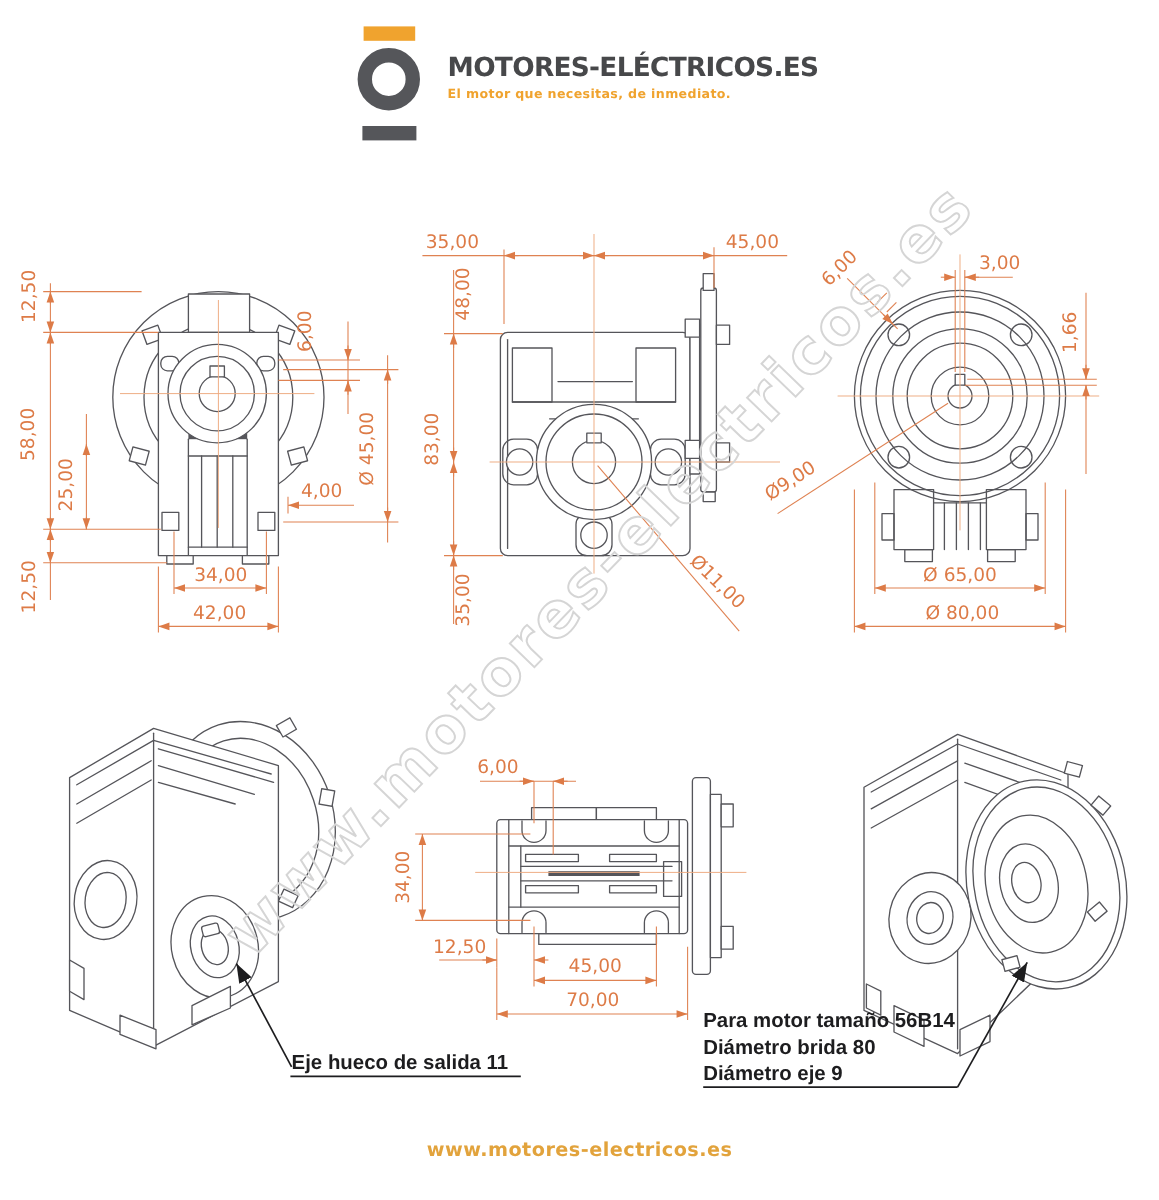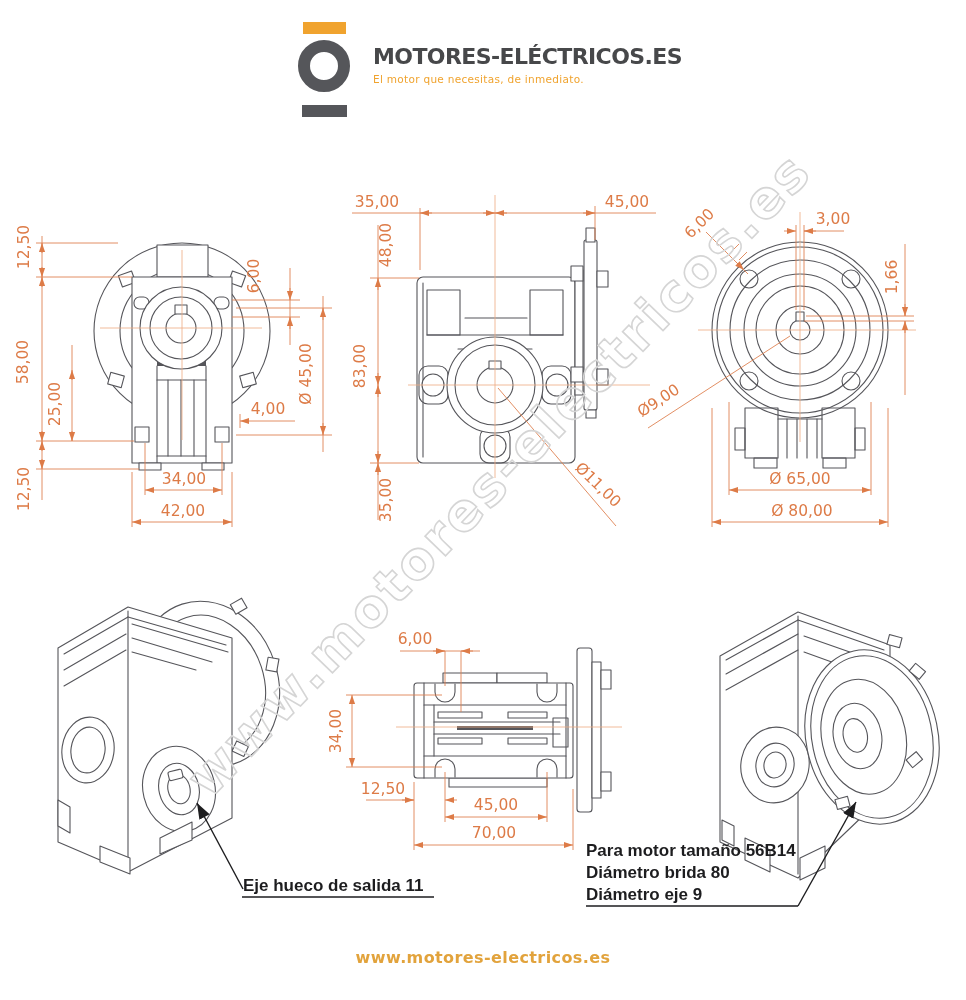--- a/index.html
+++ b/index.html
@@ -8,21 +8,21 @@
   
   .hdr{position:absolute;left:0;top:0;width:966px;height:130px;}
   .logo{position:absolute;left:296px;top:18px;width:64px;height:102px;cursor:pointer;}
   .logo-bar-top{position:absolute;left:7px;top:4px;width:43px;height:12px;background:#F0A32E;}
   .logo-ring{position:absolute;left:2px;top:22px;width:52px;height:52px;border-radius:50%;
              border:12px solid #55565A;box-sizing:border-box;}
   .logo-bar-bottom{position:absolute;left:6px;top:87px;width:45px;height:12px;background:#55565A;}
   .brand{position:absolute;left:373px;top:44px;}
   .brand-name{font-family:"DejaVu Sans",sans-serif;font-weight:bold;font-size:22px;
               letter-spacing:-0.6px;color:#47484A;white-space:nowrap;}
-  .brand-tagline{margin-top:4px;font-family:"DejaVu Sans",sans-serif;font-weight:normal;
+  .brand-tagline{margin-top:4px;font-family:"DejaVu Sans",sans-serif;font-weight:bold;
                  font-size:10.5px;letter-spacing:0.3px;color:#F0A32E;white-space:nowrap;}
   
   .drw{position:absolute;left:0;top:0;width:966px;height:1000px;}
   .ln{fill:none;stroke:#55555A;stroke-width:1.1;stroke-linejoin:round;stroke-linecap:round;}
   .lnf{fill:#ffffff;stroke:#55555A;stroke-width:1.1;stroke-linejoin:round;}
   .lnd{fill:#55555A;stroke:none;}
   .dim{fill:none;stroke:#DF8252;stroke-width:0.9;}
   .cl{fill:none;stroke:#EDAA80;stroke-width:0.8;}
   .dimtxt{font:15.5px "DejaVu Sans",sans-serif;fill:#DD7B47;}
   .anntxt{font:bold 17px "Liberation Sans",sans-serif;fill:#1D1D1F;}

